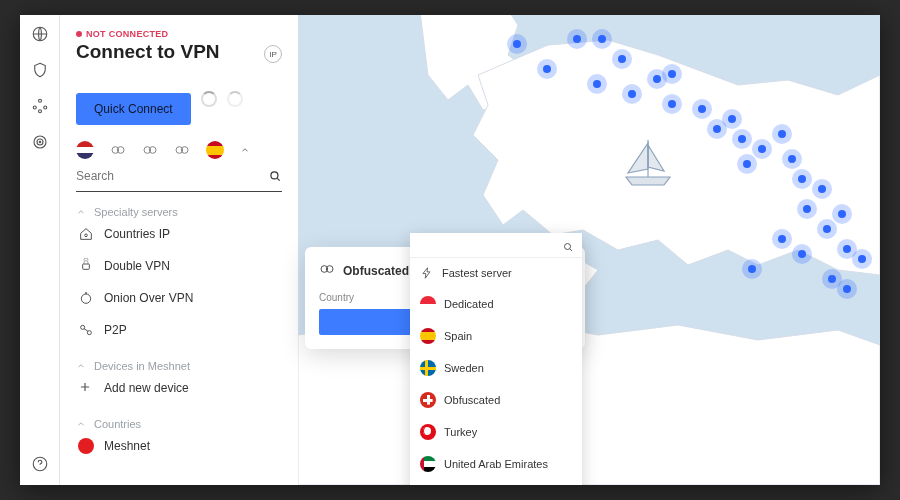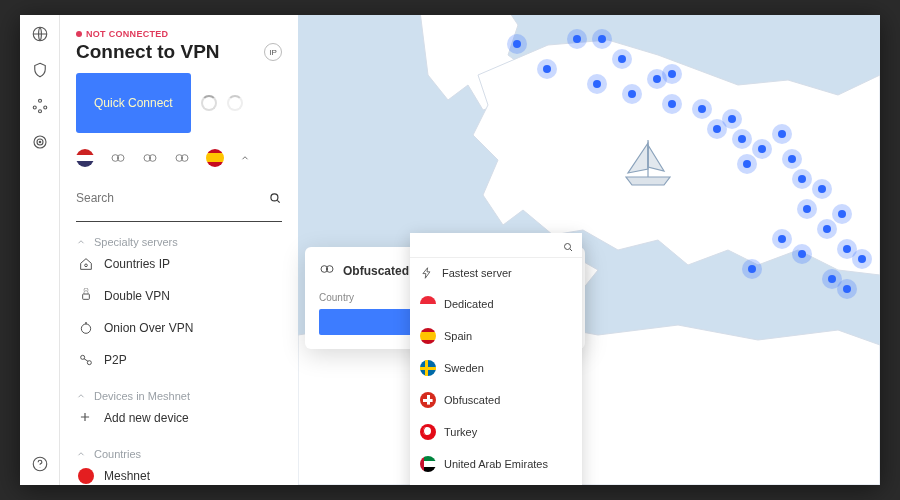--- a/index.html
+++ b/index.html
@@ -10,33 +10,33 @@
   
   .mini-nav { position: absolute; left: 0; top: 0; bottom: 0; width: 40px; background: #fff; border-right: 1px solid #e5e5e5; display: flex; flex-direction: column; align-items: center; padding-top: 10px; gap: 18px; }
   .mini-nav .nav-icon { width: 18px; height: 18px; color: #555; display: flex; align-items: center; justify-content: center; }
   .mini-nav .spacer { flex: 1; }
 
   
   .sidebar { position: absolute; left: 40px; top: 0; width: 238px; bottom: 0; background: #fff; display: flex; flex-direction: column; padding: 14px 16px 0 16px; }
   .status-row { display: flex; align-items: center; gap: 4px; font-size: 9px; font-weight: 700; letter-spacing: .3px; }
   .status-dot { width: 6px; height: 6px; border-radius: 50%; }
   .status-text { }
-  .title-row { display: flex; align-items: center; justify-content: space-between; margin-top: 2px; }
+  .title-row { display: flex; align-items: flex-end; justify-content: space-between; margin-top: 2px; }
   .title-row h1 { font-size: 19px; font-weight: 700; color: #222; }
   .ip-badge { width: 18px; height: 18px; border: 1px solid #bbb; border-radius: 50%; font-size: 8px; display: flex; align-items: center; justify-content: center; color: #555; margin-left: 17px; }
   .connect-row { display: flex; align-items: center; gap: 10px; margin-top: 10px; }
-  .quick-connect { background: #3d7cff; color: #fef9c3; border: none; border-radius: 3px; padding: 23px 18px; font-size: 12px; font-weight: 500; cursor: pointer; }
+  .quick-connect { background: #3d7cff; color: #0f172a; border: none; border-radius: 3px; padding: 9px 18px; font-size: 12px; font-weight: 500; cursor: pointer; margin-top: 20px; }
   .spinner-circle { width: 16px; height: 16px; border: 2px solid #ddd; border-top-color: #aaa; border-radius: 50%; }
 
   .flag-row { display: flex; align-items: center; gap: 16px; margin-top: 16px; }
   .flag { width: 18px; height: 18px; border-radius: 50%; display: inline-block; }
   .mini-ob-icon { width: 16px; height: 16px; color: #888; }
   .chev { width: 10px; height: 10px; }
 
-  .search-row { display: flex; align-items: flex-start; border-bottom: 1px solid #444; margin-top: 24px; padding-bottom: 16px; }
+  .search-row { display: flex; align-items: flex-start; border-bottom: 1px solid #444; margin-top: 10px; padding-bottom: 8px; }
   .search-row input { flex: 1; border: none; outline: none; font-size: 12px; color: #666; background: transparent; }
   .search-row .mag { width: 14px; height: 14px; color: #333; }
 
   .section-head { display: flex; align-items: center; gap: 8px; color: #9aa0a6; font-size: 11px; margin-top: 14px; }
   .section-head .chev { color: #9aa0a6; }
 
   .srv-item { display: flex; align-items: center; gap: 10px; padding: 8px 2px; font-size: 12px; color: #333; cursor: pointer; }
   .srv-item .s-icon { width: 16px; height: 16px; color: #555; flex-shrink: 0; }
   .highlight-ring { border: 2px solid #d83a3a; border-radius: 14px; margin: 0 -6px; padding-left: 6px !important; padding-right: 6px !important; }
 

